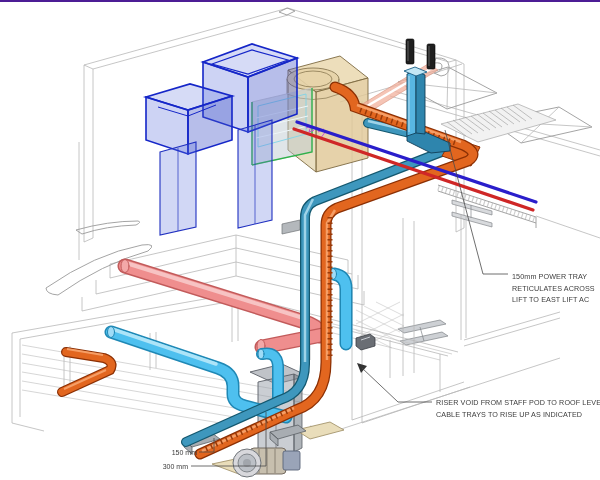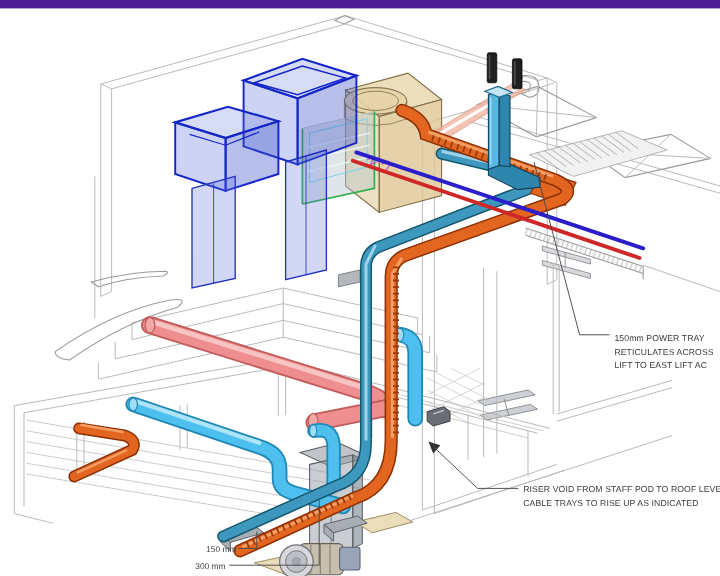--- a/index.html
+++ b/index.html
@@ -1,17 +1,17 @@
 <!DOCTYPE html>
 <html><head>
 <meta charset="utf-8">
 <style>
   html,body{margin:0;padding:0;background:#fff;}
   #stage{position:relative;width:600px;height:480px;background:#fff;overflow:hidden;
-         border-top:7px solid #4c1d95;box-sizing:border-box;
+         border-top:2px solid #4c1d95;box-sizing:border-box;
          font-family:"Liberation Sans",sans-serif;}
   svg{display:block}
   text{font-family:"Liberation Sans",sans-serif;fill:#3c3c3c;}
   .note{font-size:7.2px;letter-spacing:.1px;}
   .dim{font-size:7px;}
   .wf{stroke:#b7b7b7;stroke-width:.8;fill:none;}
   .wfd{stroke:#9a9a9a;stroke-width:.9;fill:none;}
   .ldr{stroke:#4a4a4a;stroke-width:.8;fill:none;}
 </style>
 </head>

